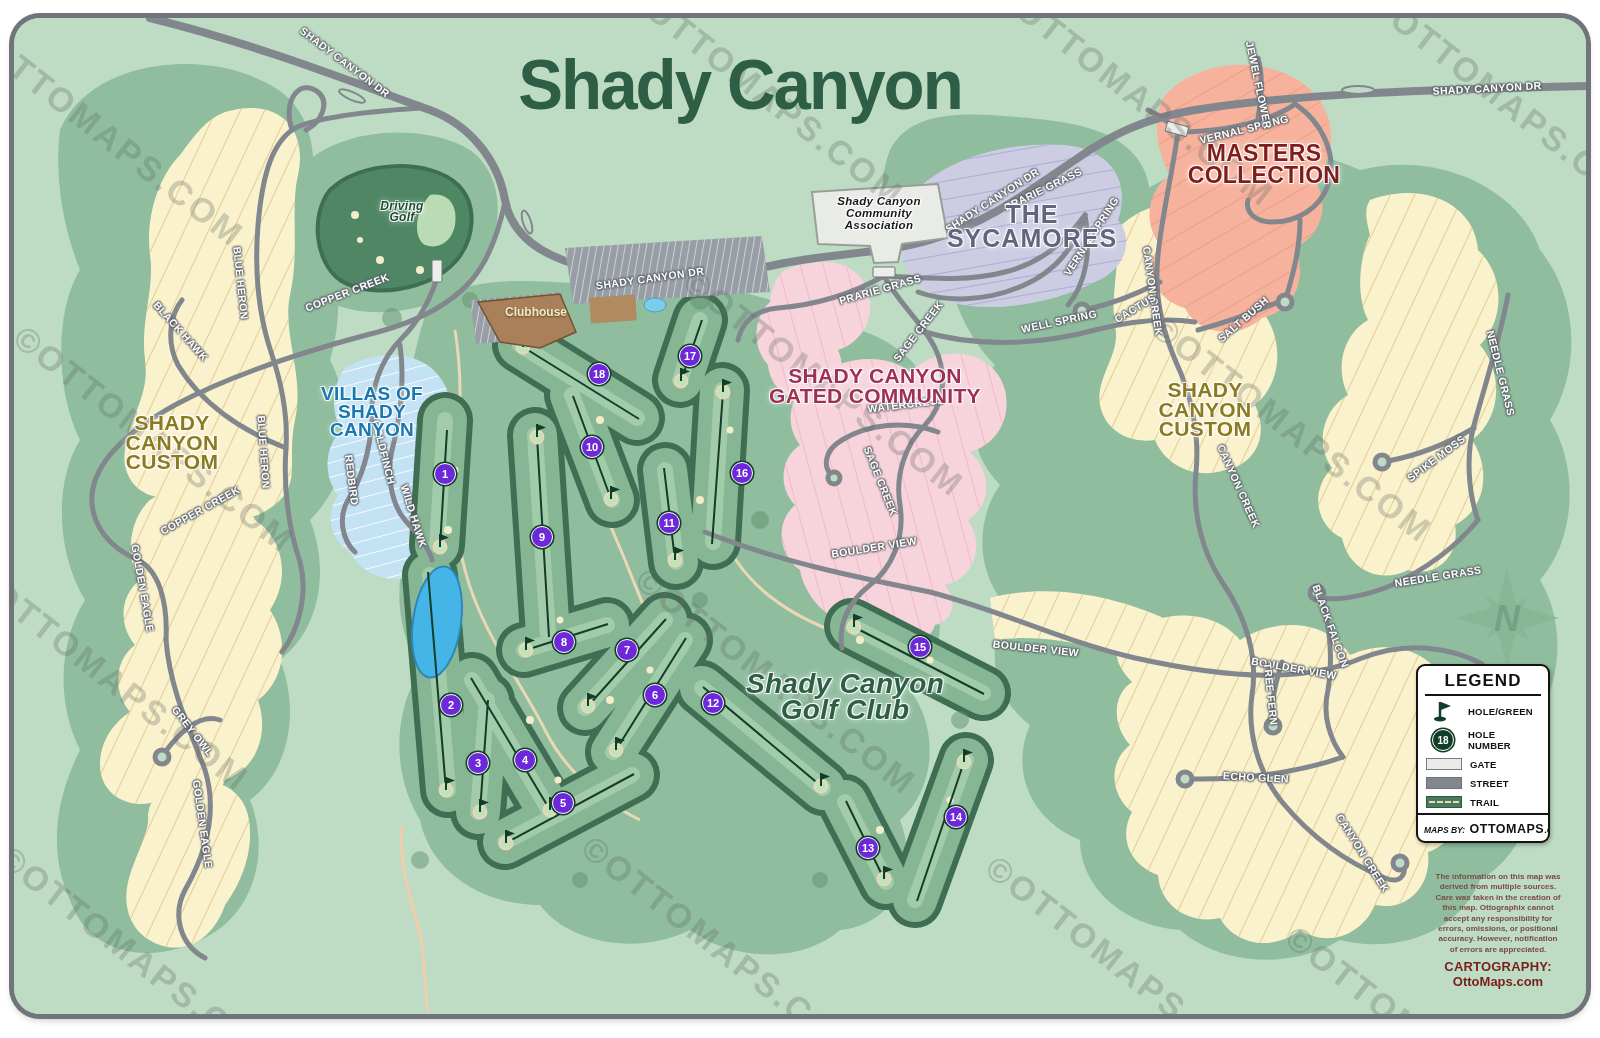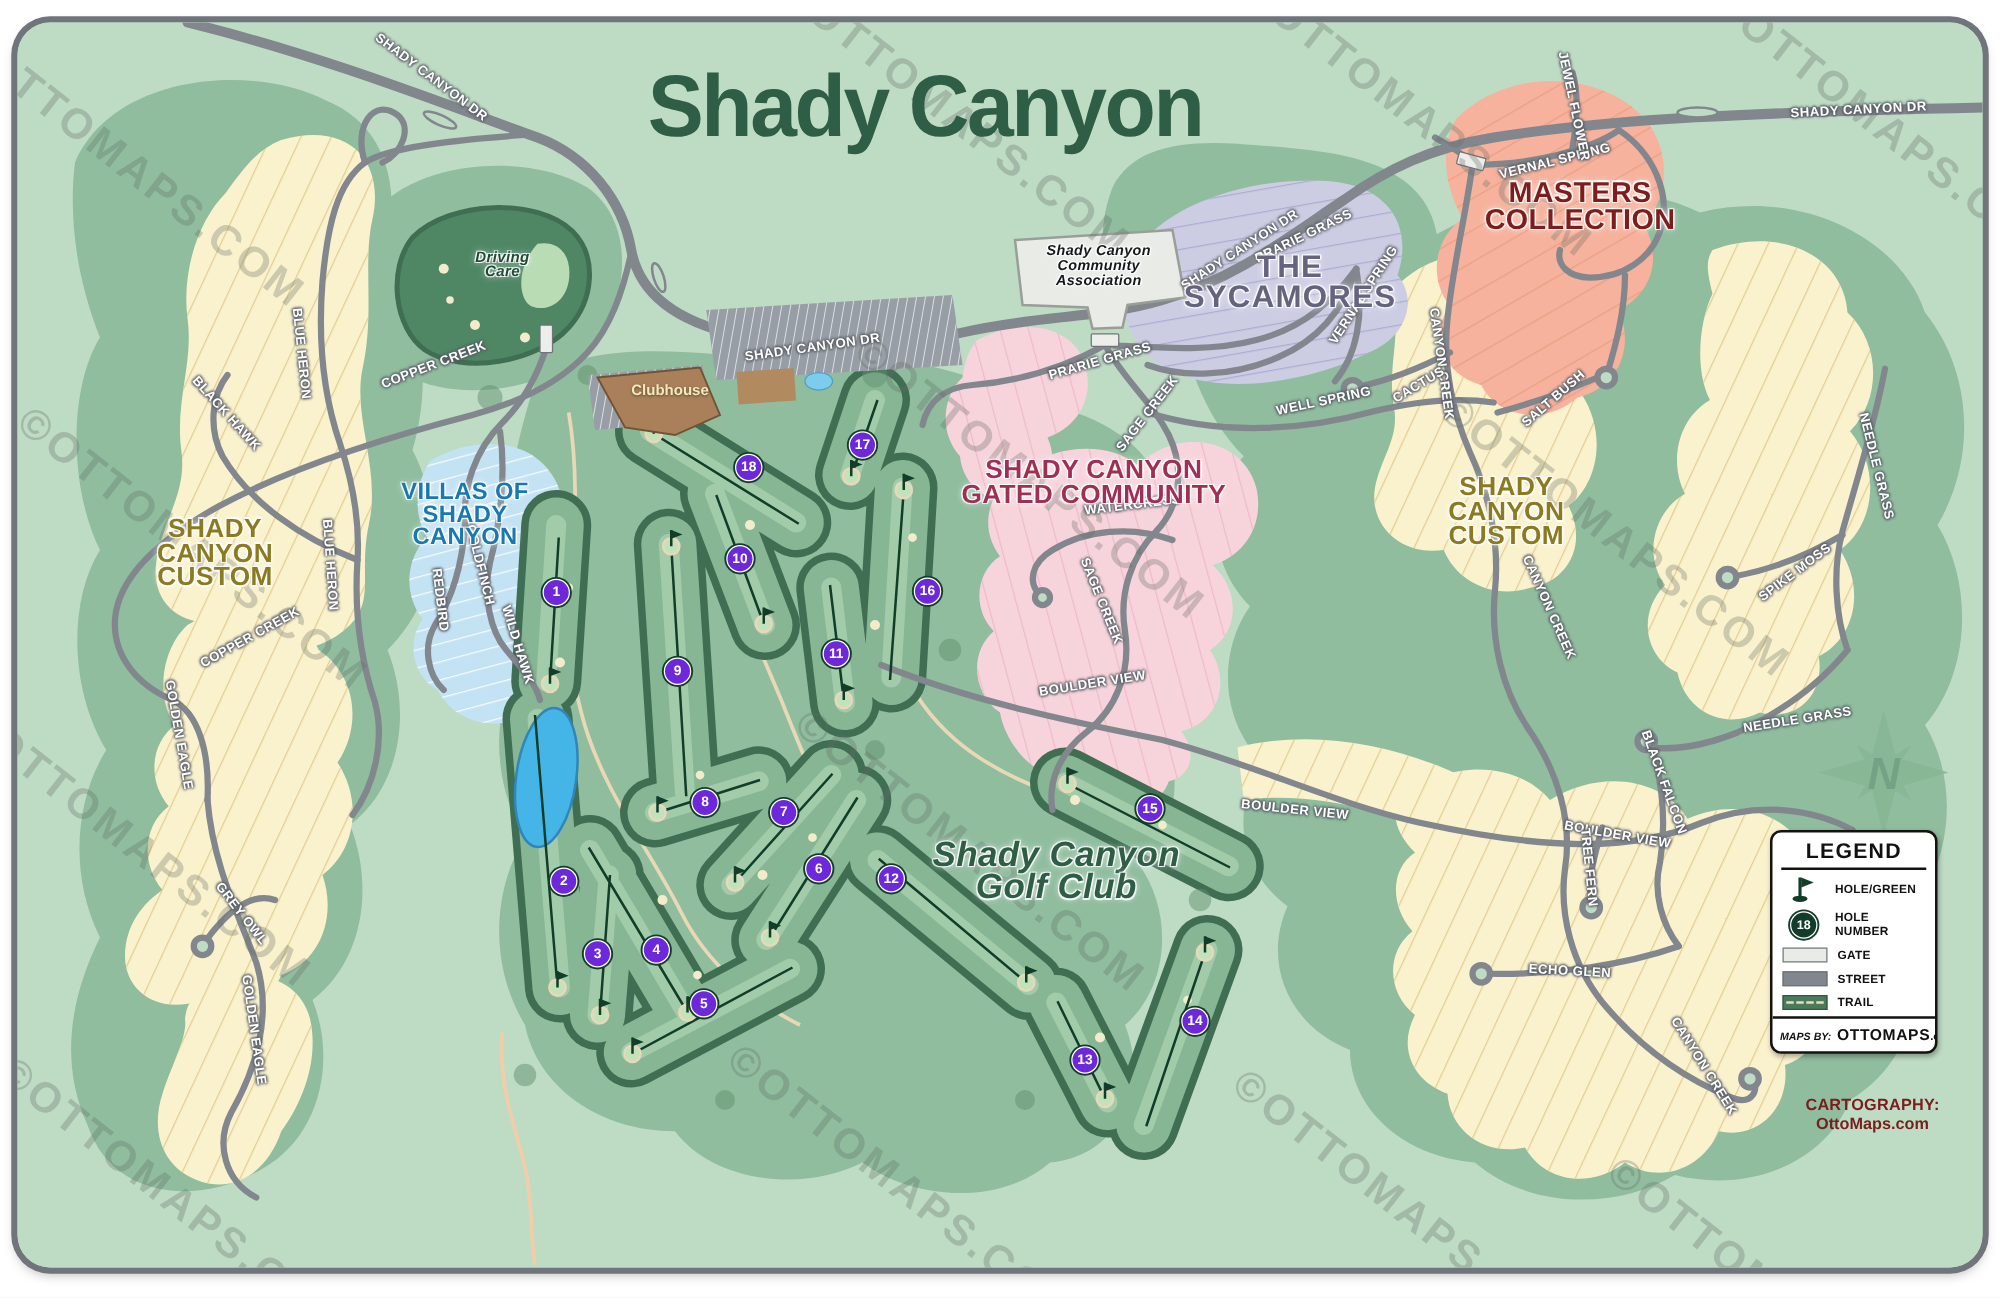--- a/index.html
+++ b/index.html
@@ -390,21 +390,21 @@
         <div>Shady Canyon</div>
         <div>Golf Club</div>
       </div>
       <div class="comm assoc" style="left:879px;top:213px">
         <div>Shady Canyon</div>
         <div>Community</div>
         <div>Association</div>
       </div>
       <div class="comm drange" style="left:402px;top:212px">
         <div>Driving</div>
-        <div>Care</div>
+        <div>Golf</div>
       </div>
       <div class="chouse" style="left:500px;top:312px">Clubhouse</div>
 
       <div class="hole" style="left:445px;top:474px">1</div>
       <div class="hole" style="left:451px;top:705px">2</div>
       <div class="hole" style="left:478px;top:763px">3</div>
       <div class="hole" style="left:525px;top:760px">4</div>
       <div class="hole" style="left:563px;top:803px">5</div>
       <div class="hole" style="left:655px;top:695px">6</div>
       <div class="hole" style="left:627px;top:650px">7</div>
@@ -450,19 +450,20 @@
           <span class="sw sw-trail"></span>
           <span class="lg-lab">TRAIL</span>
         </div>
         <div class="lg-foot">
           <span class="lg-by">MAPS BY:</span>
           <span class="lg-brand">OTTOMAPS</span><span class="lg-tld">.com</span>
         </div>
       </div>
 
       <div class="foot">
+        <div class="disc">The information on this map was derived from multiple sources. Care was taken in the creation of this map. Ottographix cannot accept any responsibility for errors, omissions, or positional accuracy. However, notification of errors are appreciated.</div>
         <div class="cart1">CARTOGRAPHY:</div>
         <div class="cart2">OttoMaps.com</div>
       </div>
 
     </div>
   </div>
 </div>
 
 </body></html>

